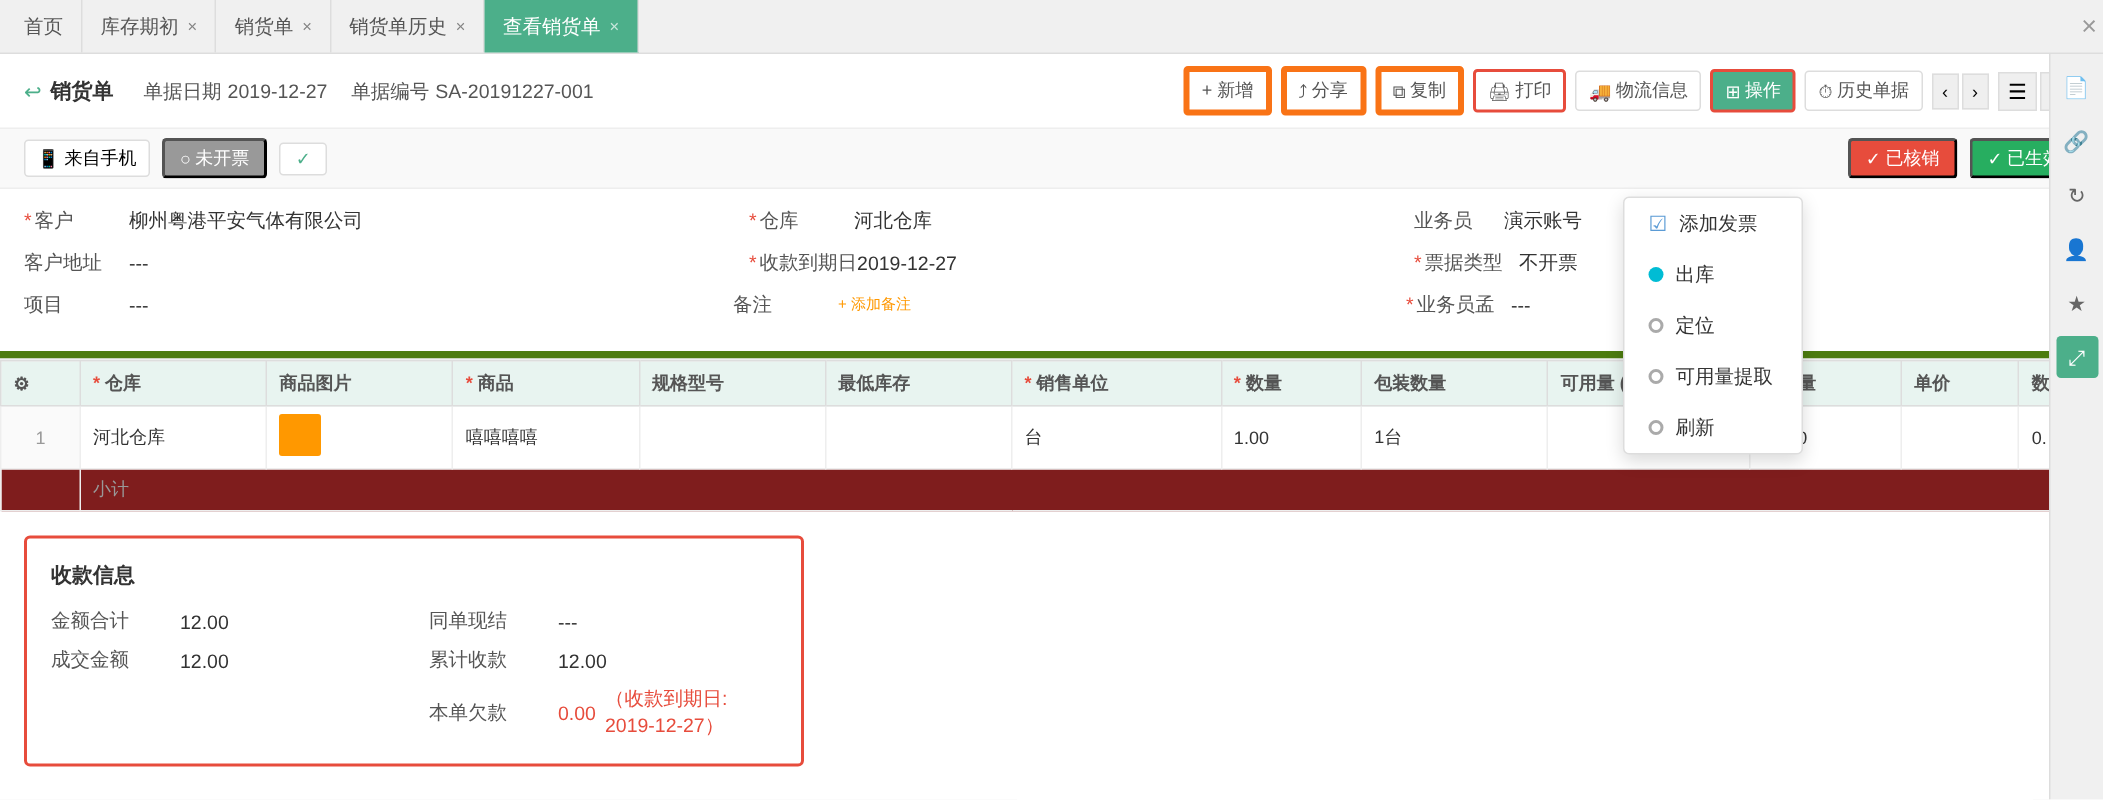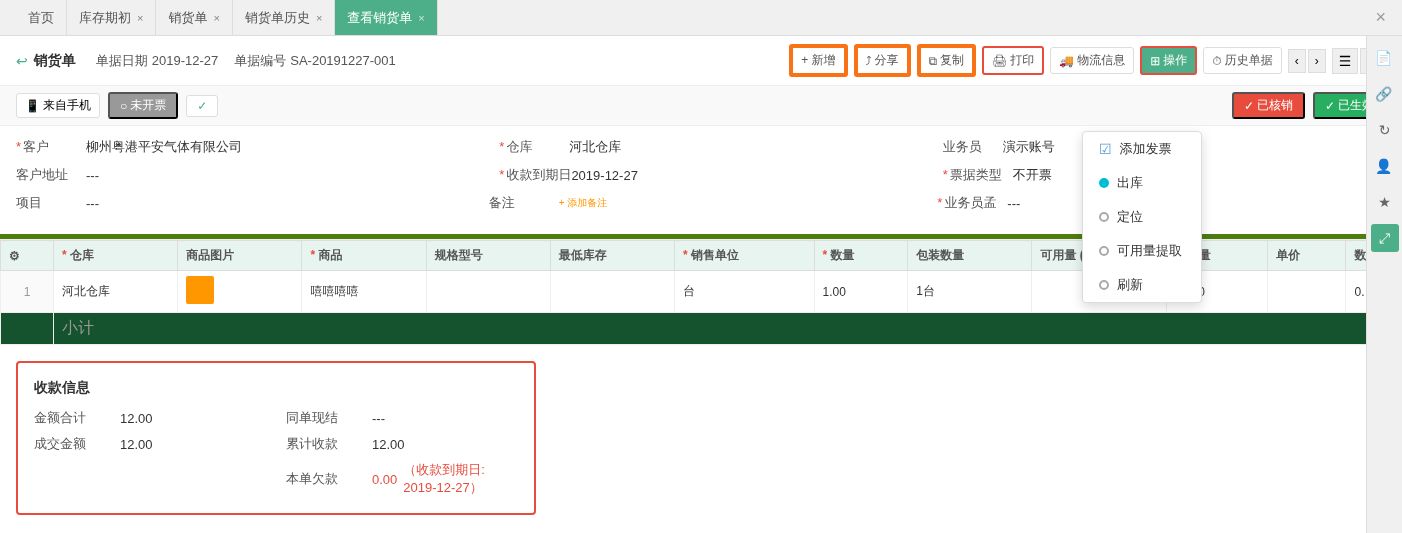--- a/index.html
+++ b/index.html
@@ -1,19 +1,19 @@
 <!DOCTYPE html>
 <html><head>
   <meta charset="utf-8">
   <style>
     * { box-sizing: border-box; margin: 0; padding: 0; }
     body { font-family: 'Microsoft YaHei', 'PingFang SC', sans-serif; font-size: 13px; background: #f5f5f5; color: #333; }
     
     
-    .tab-bar { display: flex; align-items: center; background: #f0f0f0; border-bottom: 1px solid #ddd; padding: 0 16px; height: 36px; }
+    .tab-bar { display: flex; align-items: center; background: #f0f0f0; border-bottom: 1px solid #ddd; padding: 0 4px; height: 36px; }
     .tab-item { display: flex; align-items: center; padding: 0 12px; height: 100%; cursor: pointer; font-size: 13px; color: #555; border-right: 1px solid #ddd; }
     .tab-item.active { background: #4caf8a; color: #fff; }
     .tab-close { margin-left: 6px; font-size: 11px; cursor: pointer; opacity: 0.7; }
     .close-btn-right { margin-left: auto; cursor: pointer; font-size: 18px; color: #999; }
 
     
     .main-content { background: #fff; min-height: 497px; position: relative; }
 
     
     .doc-header { display: flex; align-items: center; padding: 8px 16px; border-bottom: 1px solid #eee; background: #fff; }
@@ -50,21 +50,21 @@
     .form-group { display: flex; align-items: center; flex: 1; }
     .employee-label { color: #555; min-width: 60px; }
 
     
     .table-wrapper { overflow-x: auto; border-top: 1px solid #eee; }
     table { width: 100%; border-collapse: collapse; font-size: 12px; }
     th { background: #e8f4f0; border: 1px solid #ddd; padding: 6px 8px; text-align: left; color: #555; white-space: nowrap; }
     th.required::before { content: '* '; color: #e74c3c; }
     td { border: 1px solid #eee; padding: 5px 8px; color: #333; white-space: nowrap; }
     td.row-num { text-align: center; color: #999; background: #fafafa; }
-    .subtotal-row td { background: #14532d; color: #999; font-size: 16px; }
+    .subtotal-row td { background: #7f1d1d; color: #999; font-size: 12px; }
     .product-img { width: 28px; height: 28px; background: #ff9800; border-radius: 2px; display: inline-block; }
 
     
     .payment-section { border: 2px solid #e74c3c; margin: 16px; padding: 16px; border-radius: 4px; max-width: 520px; }
     .payment-title { font-size: 14px; font-weight: bold; margin-bottom: 12px; color: #333; }
     .payment-grid { display: grid; grid-template-columns: 1fr 1fr; gap: 8px 20px; }
     .payment-item { display: flex; align-items: center; gap: 6px; font-size: 13px; }
     .payment-key { color: #555; min-width: 80px; }
     .payment-val { color: #333; }
     .payment-val.red { color: #e74c3c; }

